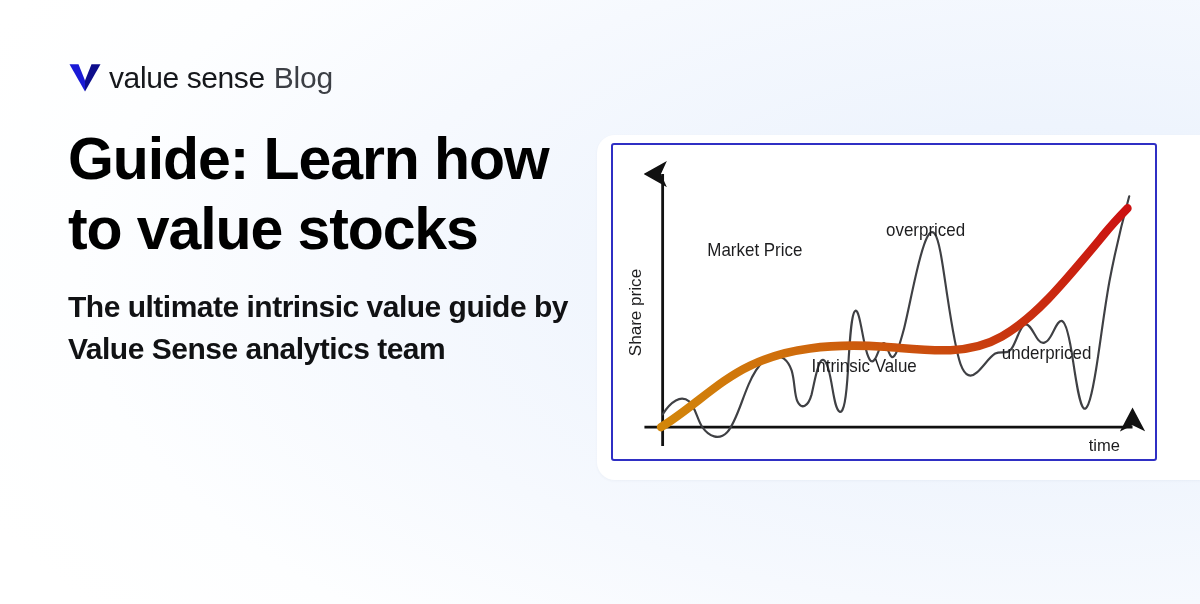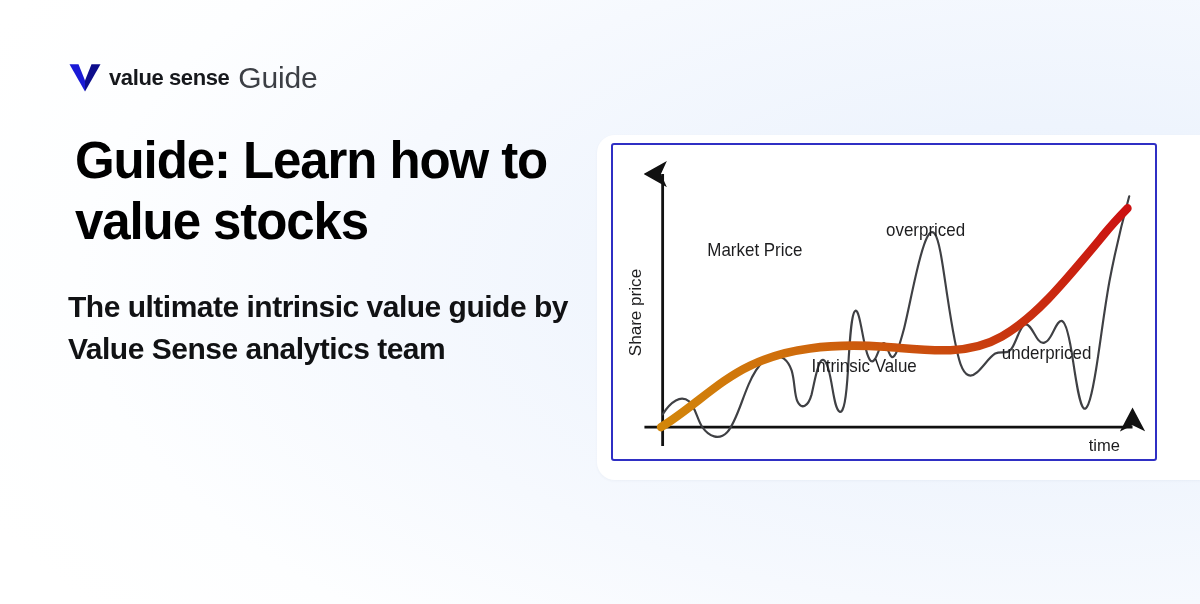--- a/index.html
+++ b/index.html
@@ -33,45 +33,45 @@
     height: 42px;
   }
   #brand-mark {
     width: 34px;
     height: 30px;
     margin-right: 7px;
     display: block;
     flex: none;
   }
   #brand-name {
-    font-size: 22px;
+    font-size: 30px;
     letter-spacing: -0.4px;
     color: #16181c;
-    font-weight: 700;
+    font-weight: 400;
     line-height: 1;
     white-space: nowrap;
   }
   #brand-section {
     font-size: 30px;
     letter-spacing: -0.2px;
     color: #3c3f45;
     font-weight: 300;
     line-height: 1;
     margin-left: 9px;
     white-space: nowrap;
   }
 
   
   #headline {
     position: absolute;
     left: 68px;
     top: 124px;
     width: 545px;
-    margin: 7px;
-    font-size: 51px;
+    margin: 0;
+    font-size: 59px;
     line-height: 1.19;
     font-weight: bold;
     letter-spacing: -1.1px;
     color: #000000;
   }
   #subhead {
     position: absolute;
     left: 68px;
     top: 286px;
     width: 500px;
@@ -122,21 +122,21 @@
 <body>
 
 <div id="stage">
 
   <div id="brand">
     <svg id="brand-mark" viewBox="0 0 34 30" aria-hidden="true">
       <path d="M1.5 1.2 L10.5 1.2 L17.0 17.5 L17.0 28.6 Z" fill="#1a1ad6"></path>
       <path d="M32.5 1.2 L23.5 1.2 L17.0 17.5 L17.0 28.6 Z" fill="#0d0d8c"></path>
     </svg>
     <span id="brand-name">value sense</span>
-    <span id="brand-section">Guide</span>
+    <span id="brand-section">Blog</span>
   </div>
 
   <h1 id="headline">Guide: Learn how to value stocks</h1>
   <p id="subhead">The ultimate intrinsic value guide by Value Sense analytics team</p>
 
   <div id="figure-card"></div>
 
   <div id="figure-frame">
     <svg id="chart-svg" width="546" height="318" viewBox="0 0 660 372" preserveAspectRatio="none">
 

